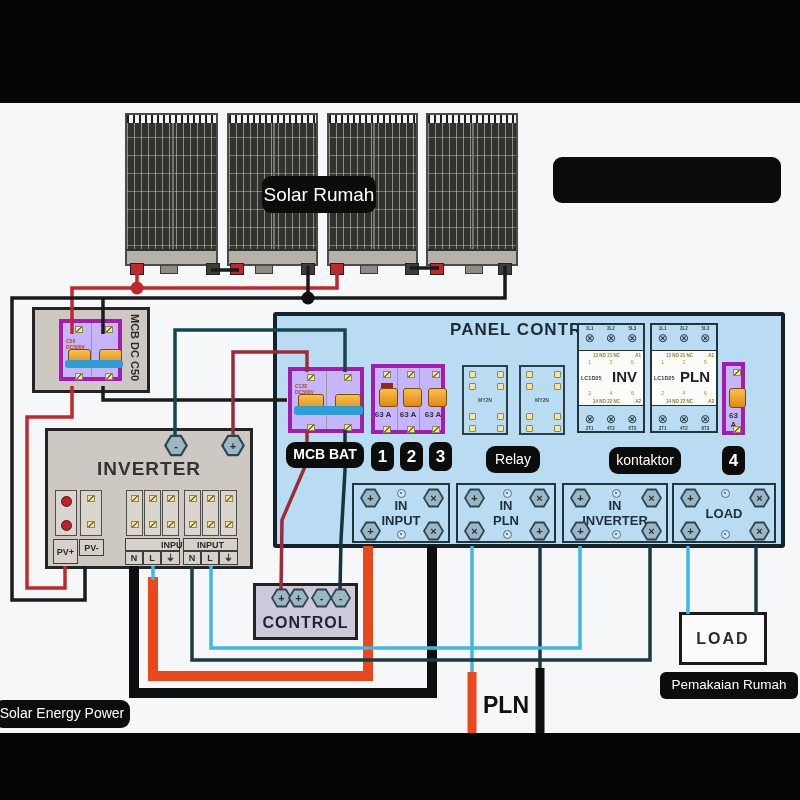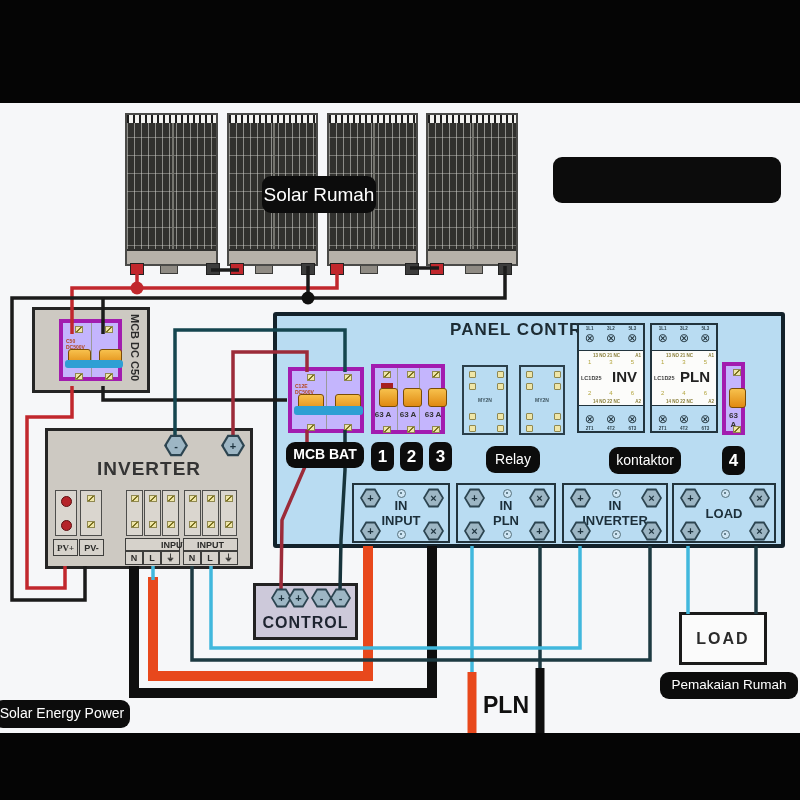--- a/index.html
+++ b/index.html
@@ -176,21 +176,21 @@
     </div>
   <div class="strip" style="left:202px;width:17px;">
     <div class="screw" style="left:4px;top:4px;"></div>
       <div class="screw" style="left:4px;top:30px;"></div>
     </div>
   <div class="strip" style="left:220px;width:17px;">
     <div class="screw" style="left:4px;top:4px;"></div>
       <div class="screw" style="left:4px;top:30px;"></div>
     </div>
 
-  <div class="termcell" style="left:53px;top:539px;width:25px;height:17px;font-family:Liberation Serif, serif;">PV+</div>
+  <div class="termcell" style="left:53px;top:539px;width:25px;height:25px;">PV+</div>
   <div class="termcell" style="left:79px;top:539px;width:25px;height:17px;">PV-</div>
   <div class="termcell" style="left:125px;top:538px;width:55px;height:13px;padding-left:44px;">INPUT</div>
   <div class="termcell" style="left:125px;top:551px;width:18px;height:14px;">N</div>
   <div class="termcell" style="left:143px;top:551px;width:18px;height:14px;">L</div>
   <div class="termcell" style="left:161px;top:551px;width:19px;height:14px;">⏚</div>
   <div class="termcell" style="left:183px;top:538px;width:55px;height:13px;">INPUT</div>
   <div class="termcell" style="left:183px;top:551px;width:18px;height:14px;">N</div>
   <div class="termcell" style="left:201px;top:551px;width:18px;height:14px;">L</div>
   <div class="termcell" style="left:219px;top:551px;width:19px;height:14px;">⏚</div>
 
@@ -488,17 +488,17 @@
     <path d="M 211,566 L 211,648 L 580,648 L 580,546" stroke="#41b8dd" stroke-width="3.5" fill="none"></path>
     <path d="M 153,566 L 153,580" stroke="#41b8dd" stroke-width="3.5" fill="none"></path>
 
     <path d="M 688,546 L 688,614" stroke="#41b8dd" stroke-width="3.5" fill="none"></path>
     <path d="M 756,546 L 756,614" stroke="#1d3a42" stroke-width="3.5" fill="none"></path>
   </svg>
 
   <div class="abs pill" style="left:262px;top:176px;width:114px;height:37px;font-size:19px;">Solar Rumah</div>
   <div class="abs pill" style="left:553px;top:157px;width:228px;height:46px;font-size:13.5px;align-items:flex-start;padding-left:8px;box-sizing:border-box;">
   </div>
-  <div class="abs pill" style="left:660px;top:672px;width:138px;height:27px;font-size:13.5px;">Pemakaian Rumah</div>
+  <div class="abs pill" style="left:660px;top:672px;width:138px;height:27px;font-size:13.5px;border-radius:6px;">Pemakaian Rumah</div>
   <div class="abs pill" style="left:-6px;top:700px;width:136px;height:28px;font-size:14px;">Solar Energy Power</div>
   <div class="abs" id="plntext">PLN</div>
 
 </div>
 
 </body></html>

